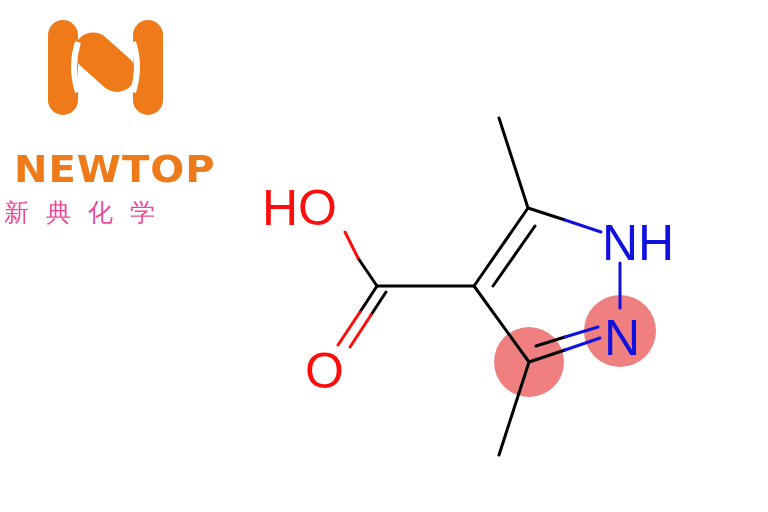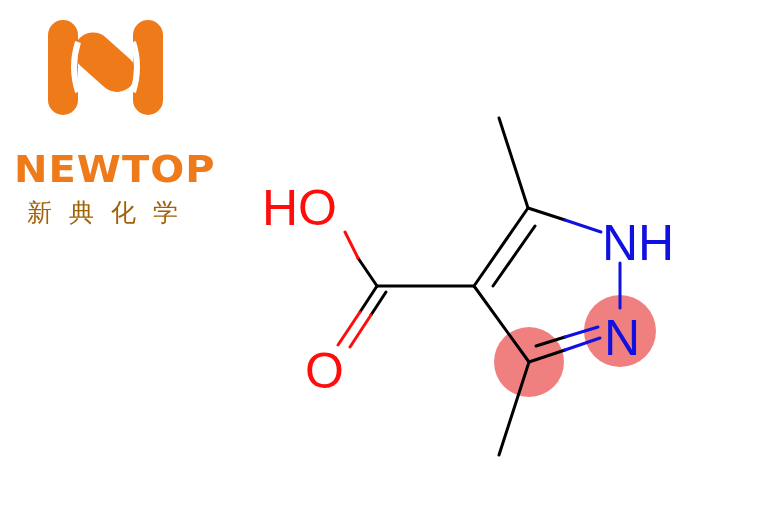--- a/index.html
+++ b/index.html
@@ -1,19 +1,19 @@
 <!DOCTYPE html>
 <html><head>
 <meta charset="utf-8">
 <style>
   html, body { margin: 0; padding: 0; background: #ffffff; }
   body { width: 768px; height: 512px; position: relative; overflow: hidden; font-family: "Liberation Sans", sans-serif; }
   .logo { position: absolute; left: 0; top: 0; width: 220px; height: 240px; }
   .brand-name { position: absolute; left: 14px; top: 146px; width: 180px; font-size: 40px; font-weight: bold; color: #ef7a1a; letter-spacing: 1px; font-family: "DejaVu Sans", sans-serif; transform: scaleY(0.95); }
-  .brand-cn { position: absolute; left: 27px; top: 196px; width: 180px; font-size: 25px; color: #a16207; letter-spacing: 17px; font-family: "DejaVu Sans", sans-serif; }
+  .brand-cn { position: absolute; left: 4px; top: 196px; width: 180px; font-size: 25px; color: #ec4899; letter-spacing: 17px; font-family: "DejaVu Sans", sans-serif; }
   svg.molecule { position: absolute; left: 0; top: 0; }
   .atom { font-family: "Liberation Sans", sans-serif; font-size: 50px; }
 </style>
 </head>
 <body>
 
 <div class="logo">
   <svg width="220" height="150" viewBox="0 0 220 150">
 
     <rect x="48" y="20" width="30" height="95" rx="15" ry="15" fill="#ef7a1a"></rect>

